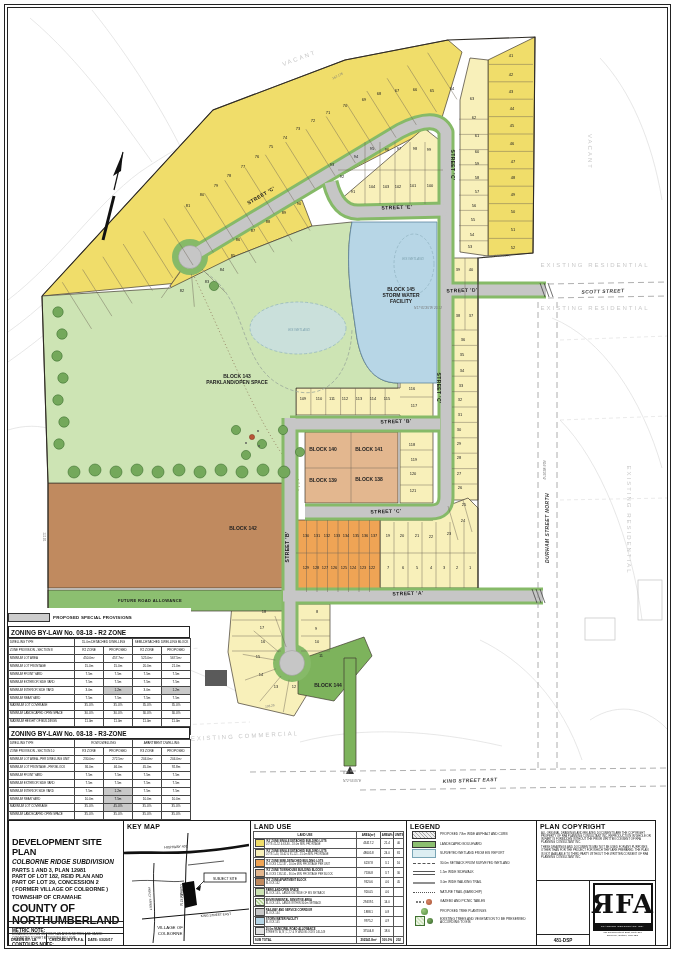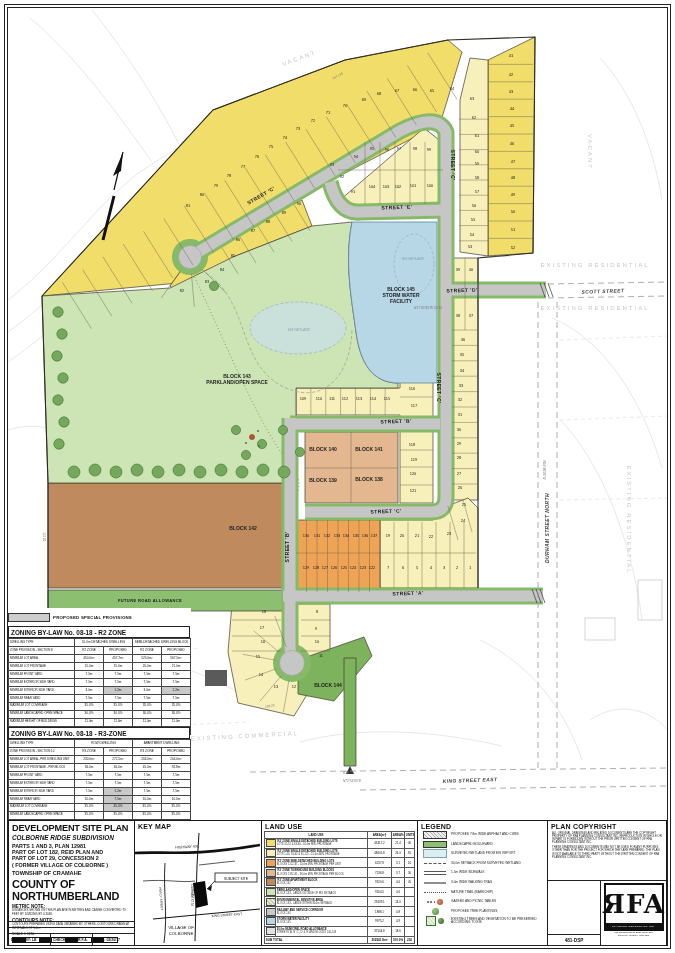--- a/index.html
+++ b/index.html
@@ -24,21 +24,21 @@
   table.ztab td.hl{background:#c9c9c9;}
   table.ztab col.c0{width:66px;} table.ztab col.cv{width:29px;}
 
   
   #bottom{position:absolute;left:8px;top:820px;width:659px;height:126px;display:flex;z-index:10;background:#fff;}
   .panel{box-sizing:border-box;border:0.8px solid #1a1a1a;border-left-width:0;position:relative;background:#fff;overflow:hidden;}
   .panel:first-child{border-left-width:0.8px;}
   .phead{font-weight:bold;font-size:7px;padding:2px 3px 0 3px;letter-spacing:.2px;}
 
   
-  #p-title{width:127px;padding:2px 3px;}
+  #p-title{width:116px;padding:16px 3px;}
   #p-title .t1{font-size:9.2px;font-weight:bold;letter-spacing:-0.2px;}
   #p-title .t2{font-size:6.4px;font-weight:bold;font-style:italic;margin:1px 0 2px 0;}
   #p-title .t3{font-size:5.4px;font-weight:bold;line-height:6.2px;}
   #p-title .t4{font-size:5.6px;font-weight:bold;margin-top:2.5px;}
   #p-title .t5{font-size:11px;font-weight:bold;margin-top:1.5px;letter-spacing:-0.2px;}
   #p-title .nh{font-size:4.6px;font-weight:bold;margin-top:2.5px;}
   #p-title .nt{font-size:2.9px;line-height:3.3px;color:#222;}
   #p-title .sc{font-size:3.4px;margin-top:2px;}
   .scalebar{display:flex;width:104px;height:4px;border:0.6px solid #111;margin-top:1px;}
   .scalebar span{flex:1;} .scalebar span:nth-child(odd){background:#111;} .scalebar span:nth-child(even){background:#fff;}

